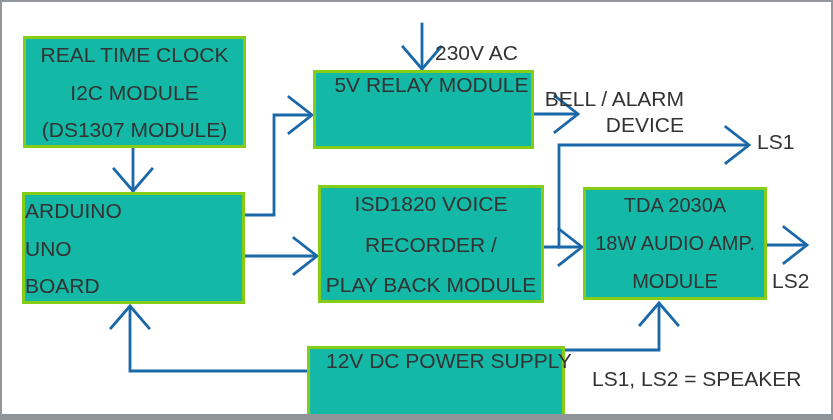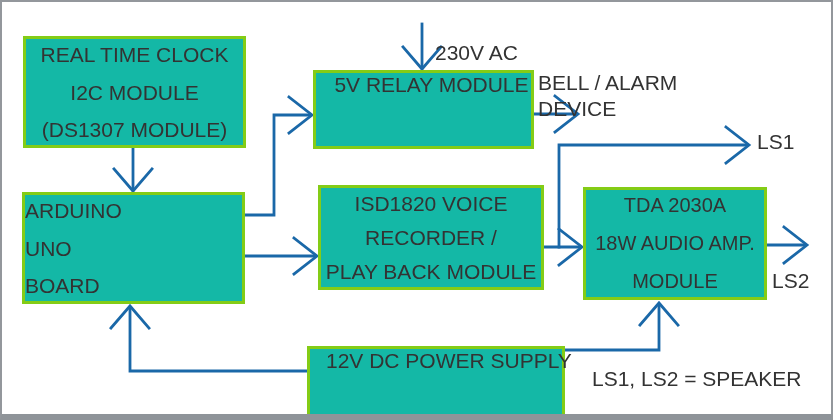--- a/index.html
+++ b/index.html
@@ -38,32 +38,32 @@
     font-size: 21px;
     line-height: 31px;
     text-align: center;
     white-space: nowrap;
   }
   .box.single { line-height: 24px; padding-left: 16px; }
 
   .box-rtc     { left: 21px;  top: 34px;  width: 223px; height: 112px; }
   .box-arduino { left: 20px;  top: 190px; width: 223px; height: 112px; text-align: left; }
   .box-relay   { left: 311px; top: 68px;  width: 221px; height: 79px; }
-  .box-isd     { left: 316px; top: 183px; width: 226px; height: 105px; }
+  .box-isd     { left: 316px; top: 183px; width: 226px; height: 118px; }
   .box-tda     { left: 581px; top: 185px; width: 184px; height: 113px; font-size: 20px; }
   .box-psu     { left: 305px; top: 328px; width: 258px; height: 74px; margin-top: 16px; }
 
   .label {
     position: absolute;
     font-size: 21px;
     line-height: 26px;
     white-space: nowrap;
   }
   .label-ac     { left: 433px; top: 19px; margin-top: 19px; }
-  .label-bell   { left: 536px; top: 68px; width: 146px; }
+  .label-bell   { left: 536px; top: 84px; width: 146px; text-align: right; }
   .label-ls1    { left: 755px; top: 127px; }
   .label-ls2    { left: 770px; top: 266px; }
   .label-legend { left: 590px; top: 364px; }
 </style>
 </head>
 <body>
 
 <div class="frame">
   <div class="stage">
 

